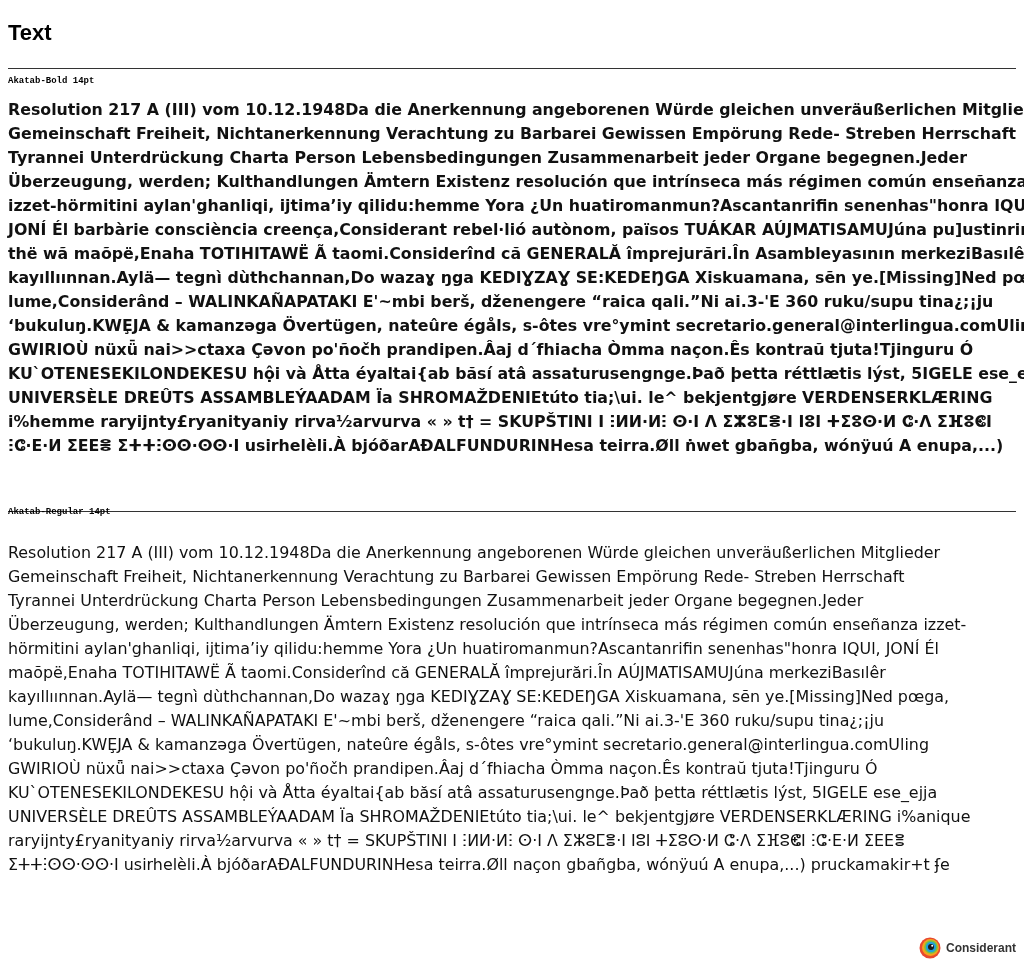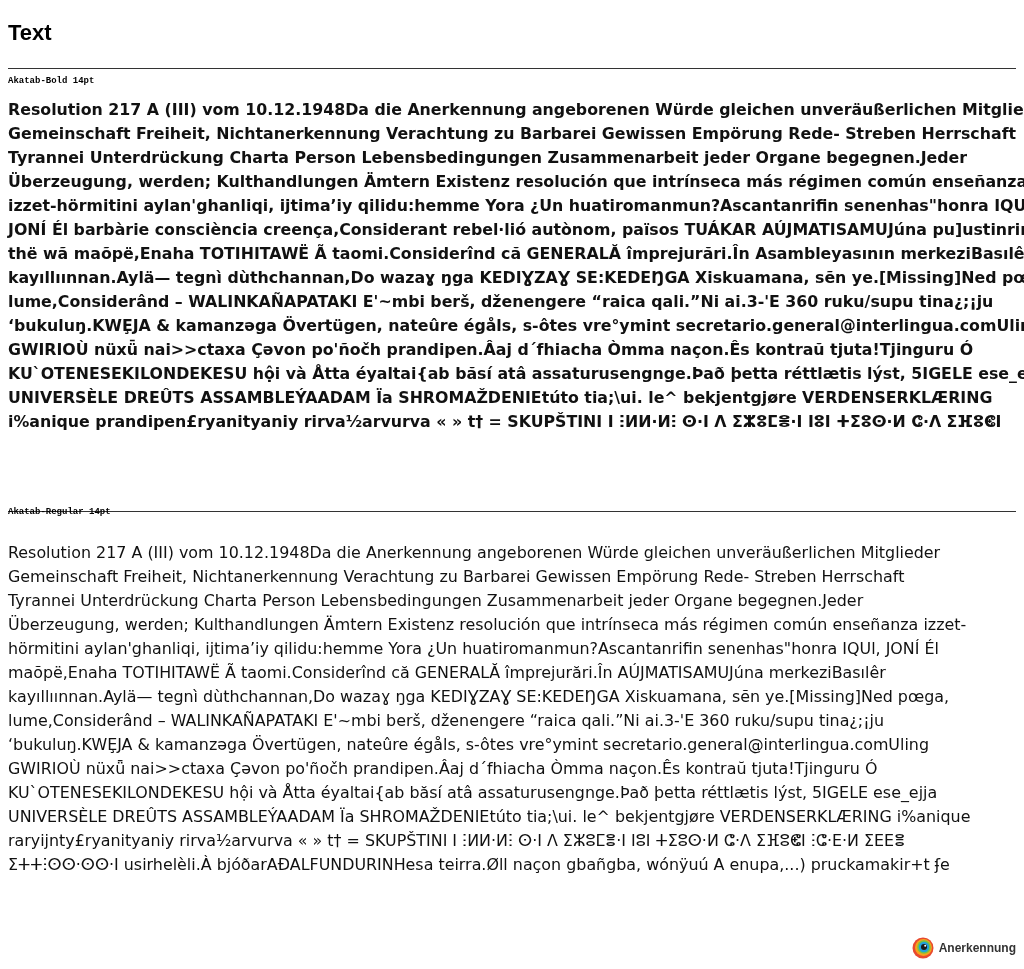--- a/index.html
+++ b/index.html
@@ -92,21 +92,22 @@
     <span class="line">Überzeugung, werden; Kulthandlungen Ämtern Existenz resolución que intrínseca más régimen común enseñanza</span>
     <span class="line">izzet-hörmitini aylan'ghanliqi, ijtima’iy qilidu:hemme Yora ¿Un huatiromanmun?Ascantanrifin senenhas"honra IQUl,</span>
     <span class="line">JONÍ Él barbàrie consciència creença,Considerant rebel·lió autònom, països TUÁKAR AÚJMATISAMUJúna pu]ustinrin,</span>
     <span class="line">thë wã maõpë,Enaha TOTIHITAWË Ã taomi.Considerînd că GENERALĂ împrejurări.În Asambleyasının merkeziBasılêr</span>
     <span class="line">kayıllıınnan.Aylä— tegnì dùthchannan,Do wazaɣ ŋga KEDIƔZAƔ SE:KEDEŊGA Xiskuamana, sẽn ye.[Missing]Ned pœga,</span>
     <span class="line">lume,Considerând – WALINKAÑAPATAKI E'~mbi berš, dženengere “raica qali.”Ni ai.3-'E 360 ruku/supu tina¿;¡ju</span>
     <span class="line">‘bukuluŋ.KWȨJA &amp; kamanzəga Övertügen, nateûre égåls, s-ôtes vre°ymint secretario.general@interlingua.comUling</span>
     <span class="line">GWIRIOÙ nüxǖ nai&gt;&gt;ctaxa Çəvon po'ñočh prandipen.Âaj d´fhiacha Òmma naçon.Ês kontraŭ tjuta!Tjinguru Ó</span>
     <span class="line">KU`OTENESEKILONDEKESU hội và Åtta éyaltai{ab băsí atâ assaturusengnge.Það þetta réttlætis lýst, 5IGELE ese_ejja</span>
     <span class="line">UNIVERSÈLE DREÛTS ASSAMBLEÝAADAM Ïa SHROMAŽDENIEtúto tia;\ui. le^ bekjentgjøre VERDENSERKLÆRING</span>
-    <span class="line">i%anique prandipen£ryanityaniy rirva½arvurva « » t† = SKUPŠTINI ⵏ ⵗⵍⵍ·ⵍⵗ ⵙ·ⵏ ⴷ ⵉⵣⵓⵎⴻ·ⵏ ⵏⵓⵏ ⵜⵉⵓⵙ·ⵍ ⵛ·ⴷ ⵉⴼⵓⵞⵏ</span>
+    <span class="line">i%hemme raryijnty£ryanityaniy rirva½arvurva « » t† = SKUPŠTINI ⵏ ⵗⵍⵍ·ⵍⵗ ⵙ·ⵏ ⴷ ⵉⵣⵓⵎⴻ·ⵏ ⵏⵓⵏ ⵜⵉⵓⵙ·ⵍ ⵛ·ⴷ ⵉⴼⵓⵞⵏ</span>
+    <span class="line">ⵗⵛ·ⴹ·ⵍ ⵉⴹⴹⴻ ⵉⵜⵜⵗⵙⵙ·ⵙⵙ·ⵏ usirhelèli.À bjóðarAÐALFUNDURINHesa teirra.Øll ṅwet gbañgba, wónÿuú A enupa,...)</span>
   </div>
 
   <hr class="divider" style="top:511px;">
   <div class="section-label" style="top:506px;">Akatab-Regular 14pt</div>
   <div class="sample regular" style="top:541px;">
     <span class="line">Resolution 217 A (III) vom 10.12.1948Da die Anerkennung angeborenen Würde gleichen unveräußerlichen Mitglieder</span>
     <span class="line">Gemeinschaft Freiheit, Nichtanerkennung Verachtung zu Barbarei Gewissen Empörung Rede- Streben Herrschaft</span>
     <span class="line">Tyrannei Unterdrückung Charta Person Lebensbedingungen Zusammenarbeit jeder Organe begegnen.Jeder</span>
     <span class="line">Überzeugung, werden; Kulthandlungen Ämtern Existenz resolución que intrínseca más régimen común enseñanza izzet-</span>
     <span class="line">hörmitini aylan'ghanliqi, ijtima’iy qilidu:hemme Yora ¿Un huatiromanmun?Ascantanrifin senenhas"honra IQUl, JONÍ Él</span>
@@ -123,15 +124,15 @@
 
   <div class="brand">
     <svg class="brand-logo" viewBox="0 0 22 22">
       <circle cx="11" cy="11" r="10.5" fill="#e8492f"></circle>
       <circle cx="11.5" cy="10.5" r="8.5" fill="#f7a21b"></circle>
       <circle cx="12" cy="10" r="6.8" fill="#79c143"></circle>
       <circle cx="12" cy="10" r="5.2" fill="#21a0db"></circle>
       <circle cx="12" cy="10" r="3" fill="#1a1a1a"></circle>
       <circle cx="13.2" cy="8.8" r="1" fill="#ffffff"></circle>
     </svg>
-    <span class="brand-name">Anerkennung</span>
+    <span class="brand-name">Considerant</span>
   </div>
 </div>
 
 </body></html>

